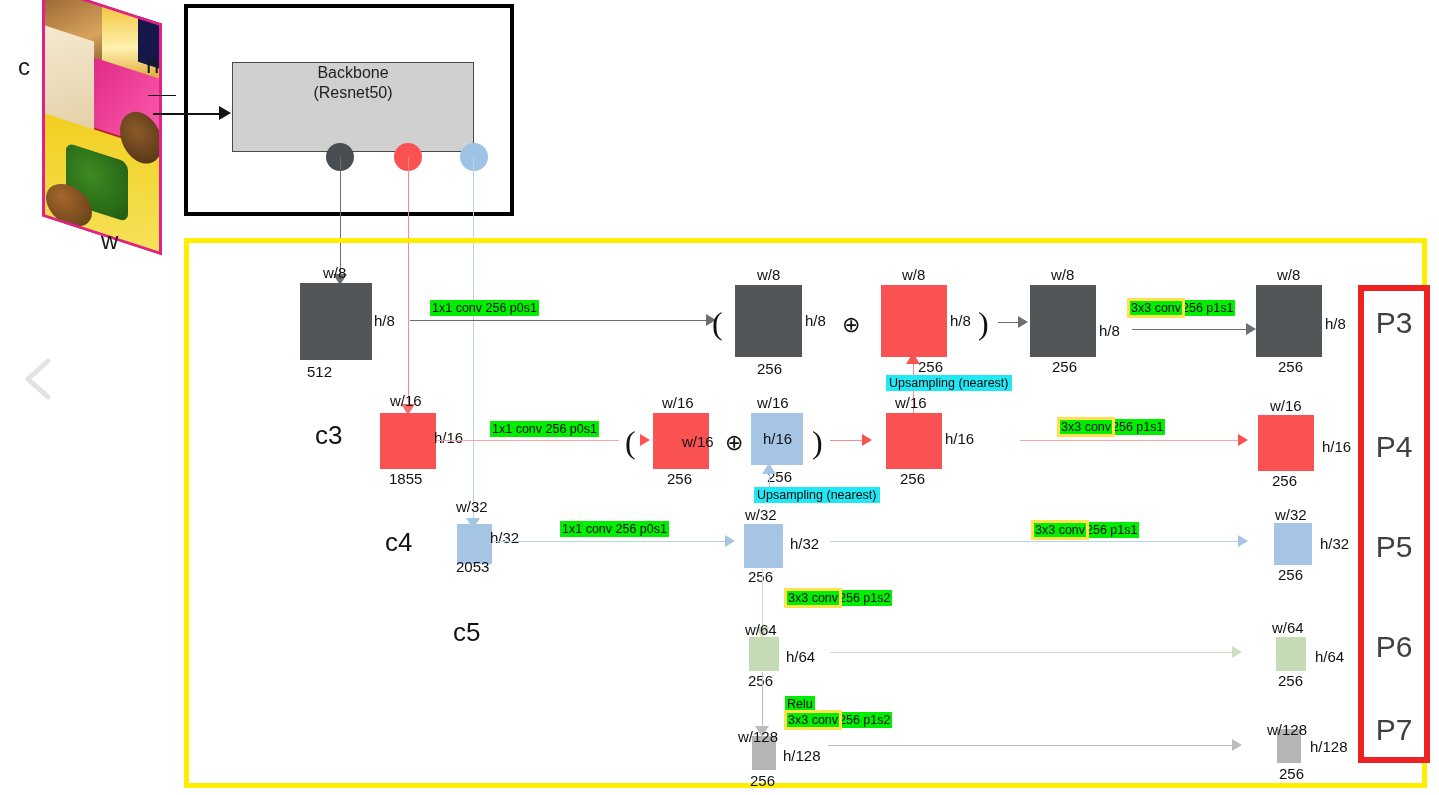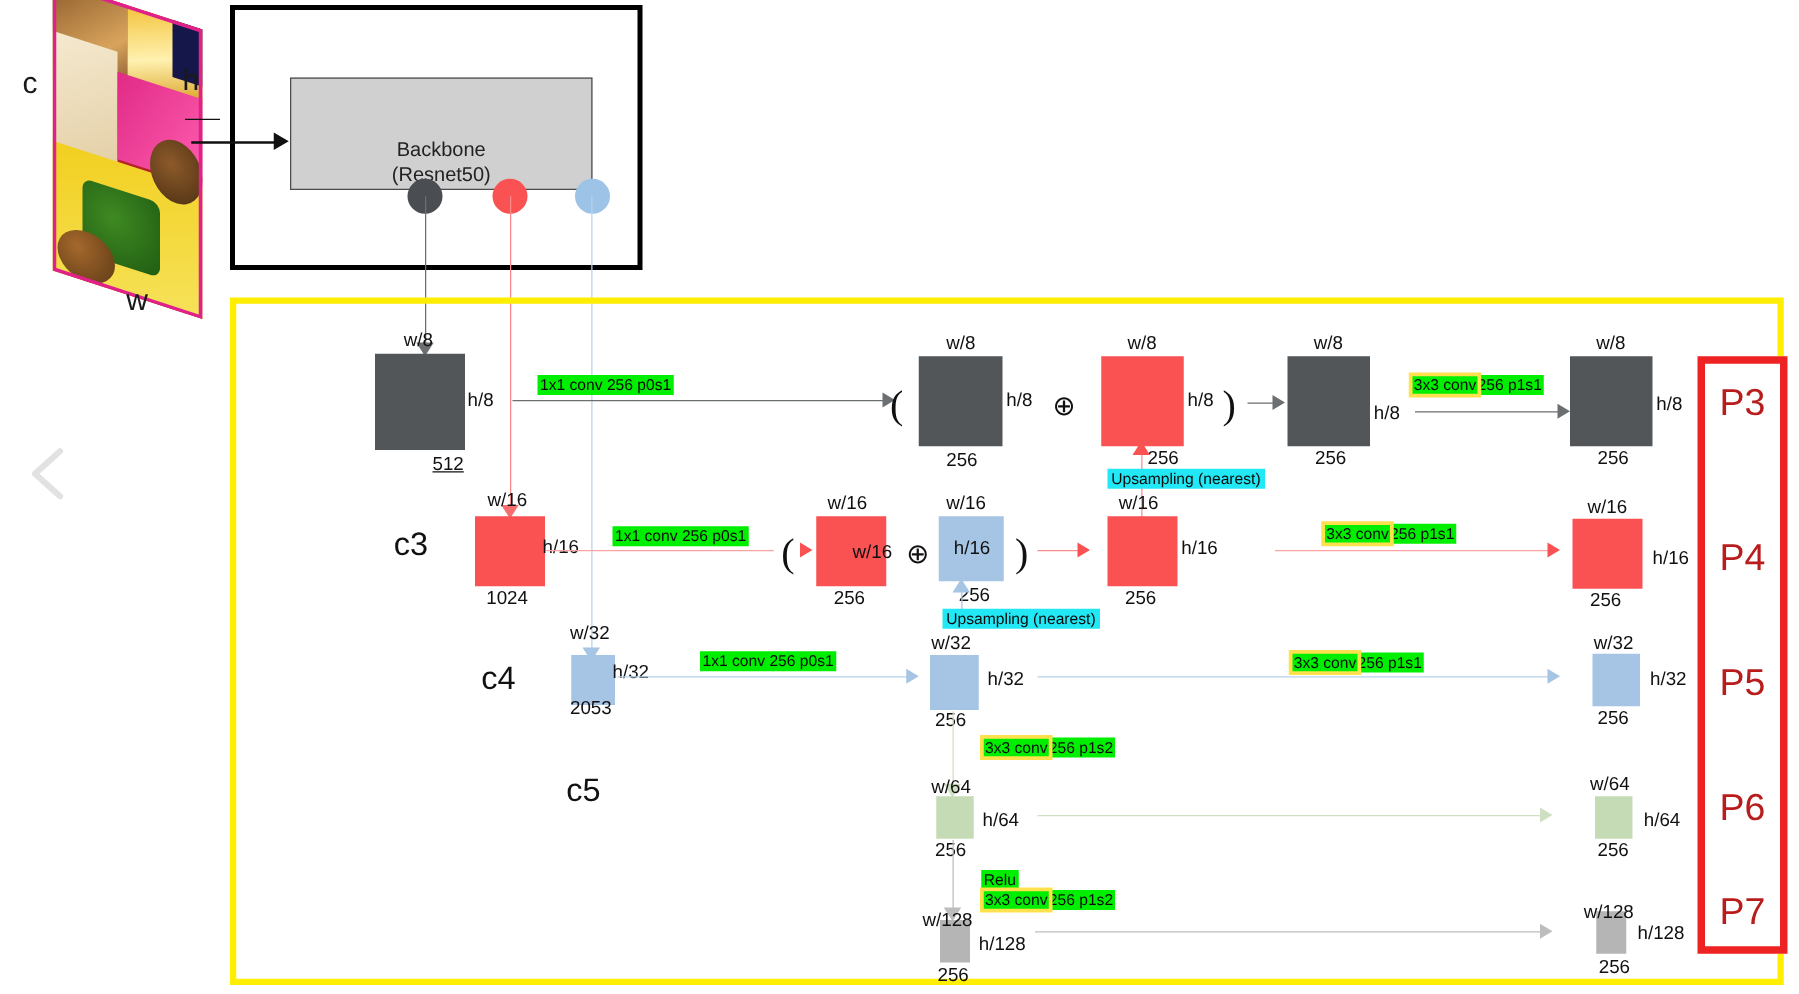--- a/index.html
+++ b/index.html
@@ -9,30 +9,30 @@
   
   #input-image{position:absolute;left:42px;top:4px;width:120px;height:232px;
      transform:skewY(18deg);overflow:hidden;}
   .food{position:absolute;inset:0;}
   .fr{position:absolute;}
   
   #backbone-frame{position:absolute;left:184px;top:4px;width:330px;height:212px;
      border:4px solid #000;background:#fff;box-sizing:border-box;}
   #backbone-box{position:absolute;left:232px;top:62px;width:242px;height:90px;
      background:#d0d0d0;border:1px solid #4a4a4a;box-sizing:border-box;
-     display:flex;flex-direction:column;align-items:center;justify-content:flex-end;}
+     display:flex;flex-direction:column;align-items:center;justify-content:flex-start;}
   #backbone-box span{font-size:16px;line-height:1.25;color:#222;}
   .tapdot{position:absolute;width:28px;height:28px;border-radius:50%;}
   
   #fpn-frame{position:absolute;left:184px;top:238px;width:1243px;height:550px;
      border:5px solid #ffee00;box-sizing:border-box;background:transparent;}
   
   #p-frame{position:absolute;left:1358px;top:285px;width:72px;height:478px;
      border:6px solid #ee2222;box-sizing:border-box;background:#fff;}
-  .plabel{position:absolute;left:0;width:72px;text-align:center;font-size:30px;color:#b91c1c;}
+  .plabel{position:absolute;left:0;width:72px;text-align:center;font-size:30px;color:#404040;}
   
   .blk{position:absolute;}
   .lbl{position:absolute;white-space:nowrap;font-size:15px;color:#111;}
   
   .ln{position:absolute;}
   .hline{height:0;border-top-width:1.6px;border-top-style:solid;}
   .vline{width:0;border-left-width:1.6px;border-left-style:solid;}
   .arrowhead{position:absolute;width:0;height:0;}
   
   .tag{position:absolute;white-space:nowrap;font-size:12.5px;color:#0a0a0a;
@@ -92,21 +92,21 @@
 <div id="p-frame"></div>
 <div class="plabel" style="left:1358px;top:306px;">P3</div>
 <div class="plabel" style="left:1358px;top:430px;">P4</div>
 <div class="plabel" style="left:1358px;top:530px;">P5</div>
 <div class="plabel" style="left:1358px;top:630px;">P6</div>
 <div class="plabel" style="left:1358px;top:713px;">P7</div>
 
 <div class="blk" style="left:300px;top:283px;width:72px;height:77px;background:#525659;"></div>
 <div class="lbl" style="left:323px;top:264px;">w/8</div>
 <div class="lbl" style="left:374px;top:312px;">h/8</div>
-<div class="lbl" style="left:346px;top:363px;text-decoration:underline;">512</div>
+<div class="lbl" style="left:307px;top:363px;">512</div>
 
 <div class="ln hline" style="left:410px;top:320px;width:300px;border-color:#6b6f72;"></div>
 <div class="arrowhead" style="left:706px;top:314px;border-left:10px solid #6b6f72;border-top:6px solid transparent;border-bottom:6px solid transparent;"></div>
 <div class="tag" style="left:430px;top:300px;">
   <span>1x1 conv 256 p0s1</span>
 </div>
 <div class="paren" style="left:712px;top:305px;">(</div>
 
 <div class="blk" style="left:735px;top:285px;width:67px;height:72px;background:#525659;"></div>
 <div class="lbl" style="left:757px;top:266px;">w/8</div>
@@ -141,21 +141,21 @@
 <div class="lbl" style="left:1278px;top:358px;">256</div>
 
 <div class="ln vline" style="left:913px;top:363px;height:52px;border-color:#f98d8d;"></div>
 <div class="arrowhead" style="left:906px;top:353px;border-bottom:11px solid #fa5252;border-left:7px solid transparent;border-right:7px solid transparent;"></div>
 <div class="tag-cyan" style="left:886px;top:375px;">Upsampling (nearest)</div>
 
 <div class="cname" style="left:315px;top:420px;">c3</div>
 <div class="blk" style="left:380px;top:413px;width:56px;height:56px;background:#fa5252;"></div>
 <div class="lbl" style="left:390px;top:392px;">w/16</div>
 <div class="lbl" style="left:434px;top:429px;">h/16</div>
-<div class="lbl" style="left:389px;top:470px;">1024</div>
+<div class="lbl" style="left:389px;top:470px;">1855</div>
 
 <div class="ln hline" style="left:437px;top:440px;width:182px;border-color:#f9a3a3;"></div>
 <div class="arrowhead" style="left:640px;top:434px;border-left:10px solid #fa5252;border-top:6px solid transparent;border-bottom:6px solid transparent;"></div>
 <div class="tag" style="left:490px;top:421px;">
   <span>1x1 conv 256 p0s1</span>
 </div>
 <div class="paren" style="left:625px;top:424px;">(</div>
 
 <div class="blk" style="left:653px;top:413px;width:56px;height:56px;background:#fa5252;"></div>
 <div class="lbl" style="left:662px;top:394px;">w/16</div>

